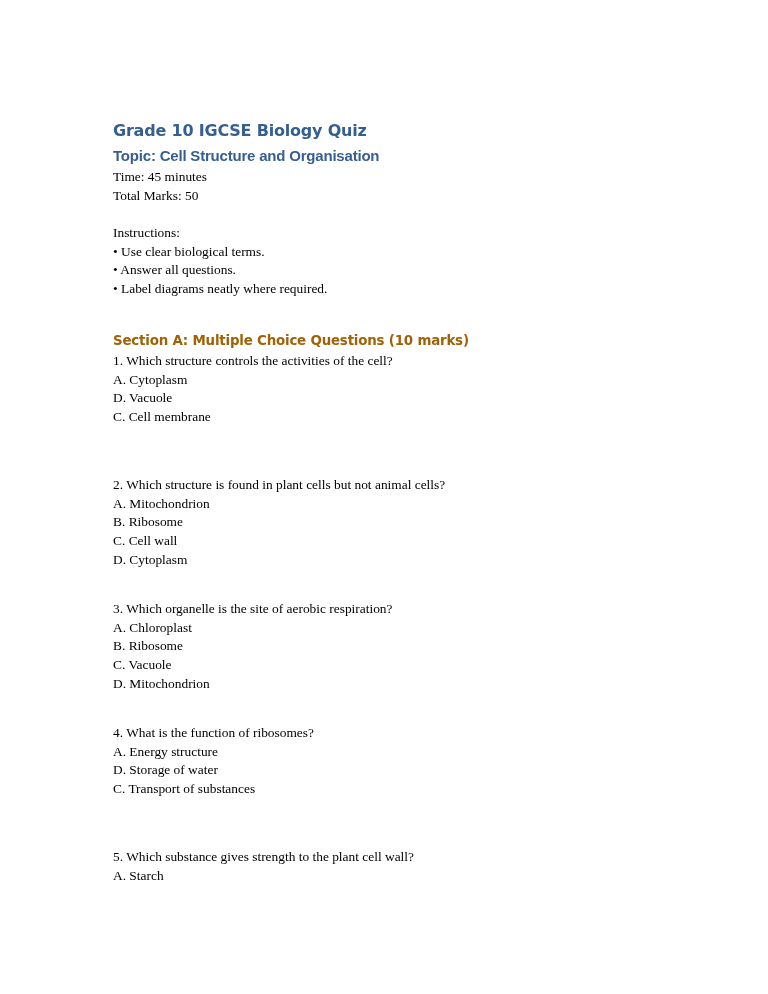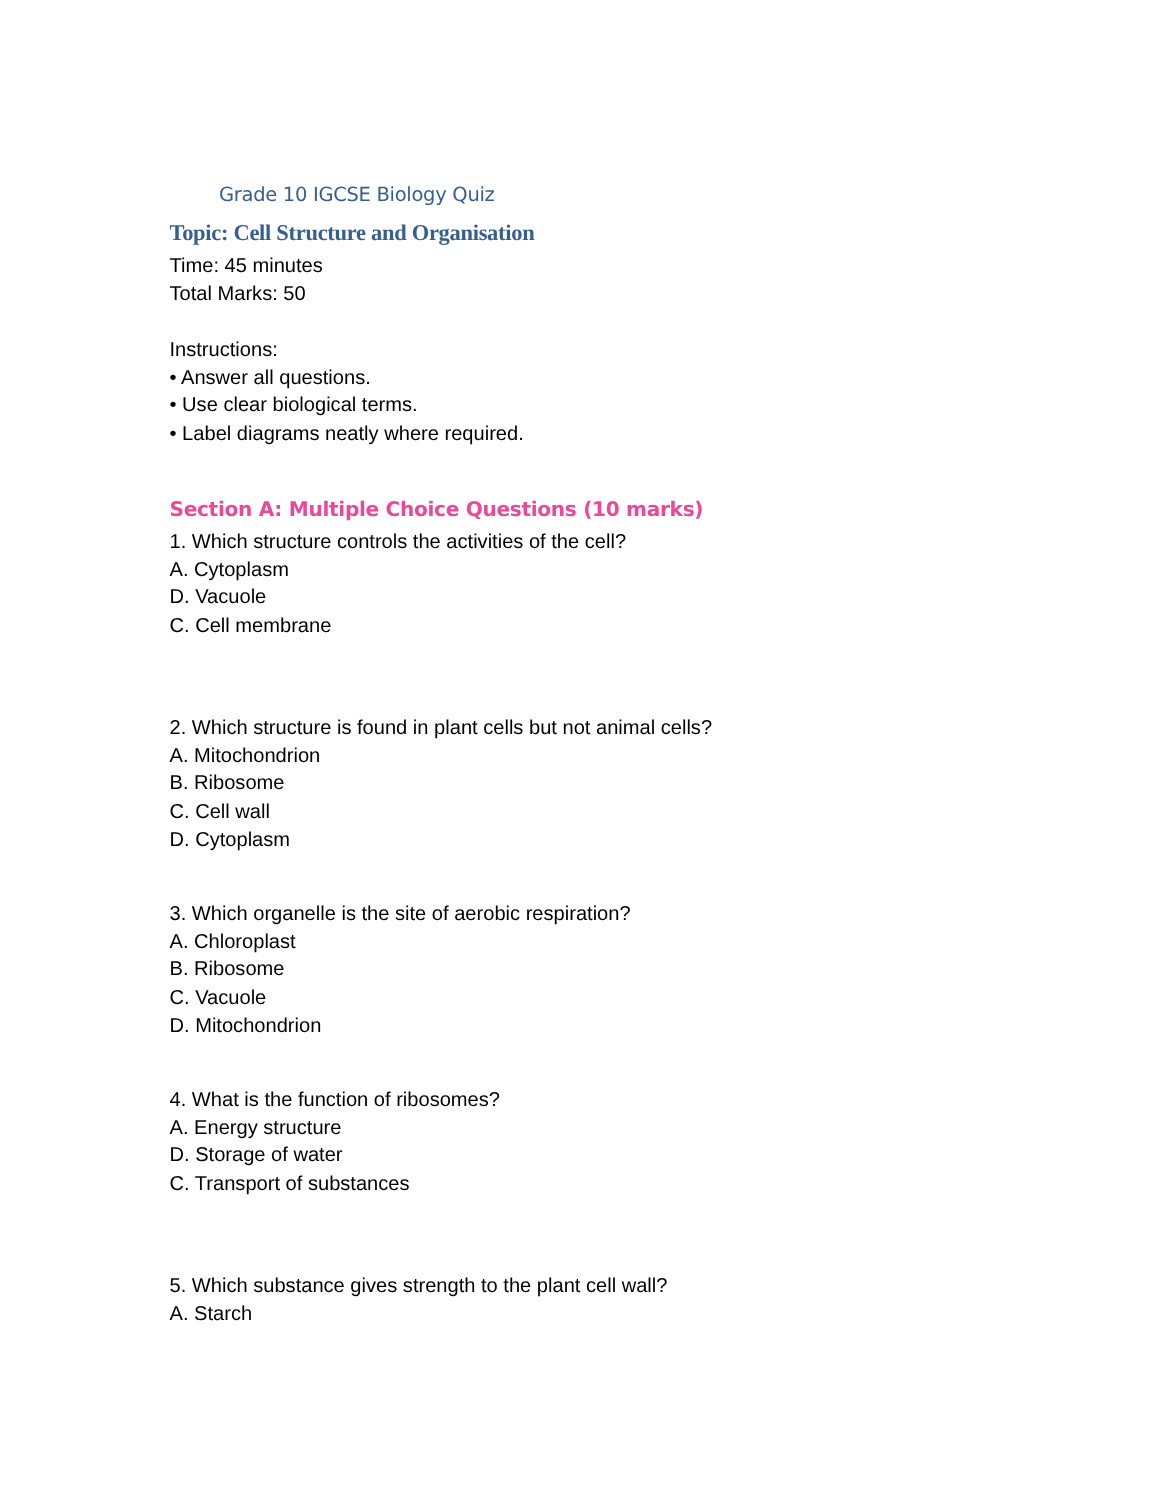--- a/index.html
+++ b/index.html
@@ -19,40 +19,39 @@
       position: absolute;
       left: 113px;
       top: 0;
       width: 560px;
     }
     .title {
       position: absolute;
       top: 121px;
       left: 0;
       font-family: "DejaVu Sans", "Liberation Sans", sans-serif;
-      font-weight: normal;
-      font-size: 13px;
+      font-weight: bold;
+      font-size: 16px;
       line-height: 20px;
       white-space: nowrap;
       letter-spacing: -0.2px;
-      margin-left: 33px;
     }
     .subtitle {
       position: absolute;
       top: 146px;
       left: 0;
-      font-family: Liberation Serif, serif;
+      font-family: Liberation Sans, sans-serif;
       font-weight: bold;
       font-size: 15px;
       line-height: 20px;
       white-space: nowrap;
       letter-spacing: -0.2px;
     }
     .body-line {
-      font-family: Liberation Sans, sans-serif;
+      font-family: Liberation Serif, serif;
       font-size: 13.4px;
       line-height: 18.7px;
       white-space: nowrap;
     }
     .meta {
       position: absolute;
       top: 168px;
       left: 0;
     }
     .instructions {
@@ -92,26 +91,26 @@
   <div class="title" style="color:#365F91;">Grade 10 IGCSE Biology Quiz</div>
   <div class="subtitle" style="color:#365F91;">Topic: Cell Structure and Organisation</div>
 
   <div class="meta">
     <div class="body-line">Time: 45 minutes</div>
     <div class="body-line">Total Marks: 50</div>
   </div>
 
   <div class="instructions">
     <div class="body-line">Instructions:</div>
+    <div class="body-line">• Use clear biological terms.</div>
     <div class="body-line">• Answer all questions.</div>
-    <div class="body-line">• Use clear biological terms.</div>
     <div class="body-line">• Label diagrams neatly where required.</div>
   </div>
 
-  <div class="section-heading" style="color:#ec4899;">Section A: Multiple Choice Questions (10 marks)</div>
+  <div class="section-heading" style="color:#a16207;">Section A: Multiple Choice Questions (10 marks)</div>
 
   <div class="questions">
 
     <div class="question">
       <span class="body-line question-text">1. Which structure controls the activities of the cell?</span>
       <span class="body-line option">A. Cytoplasm</span>
       <span class="body-line option">D. Vacuole</span>
       <span class="body-line option">C. Cell membrane</span>
     </div>
 

